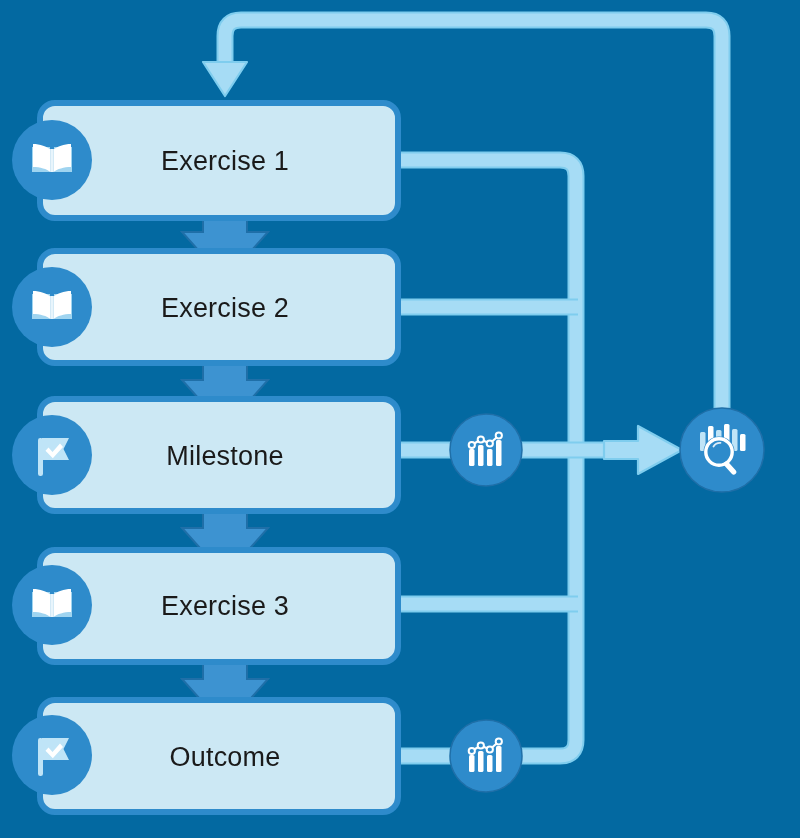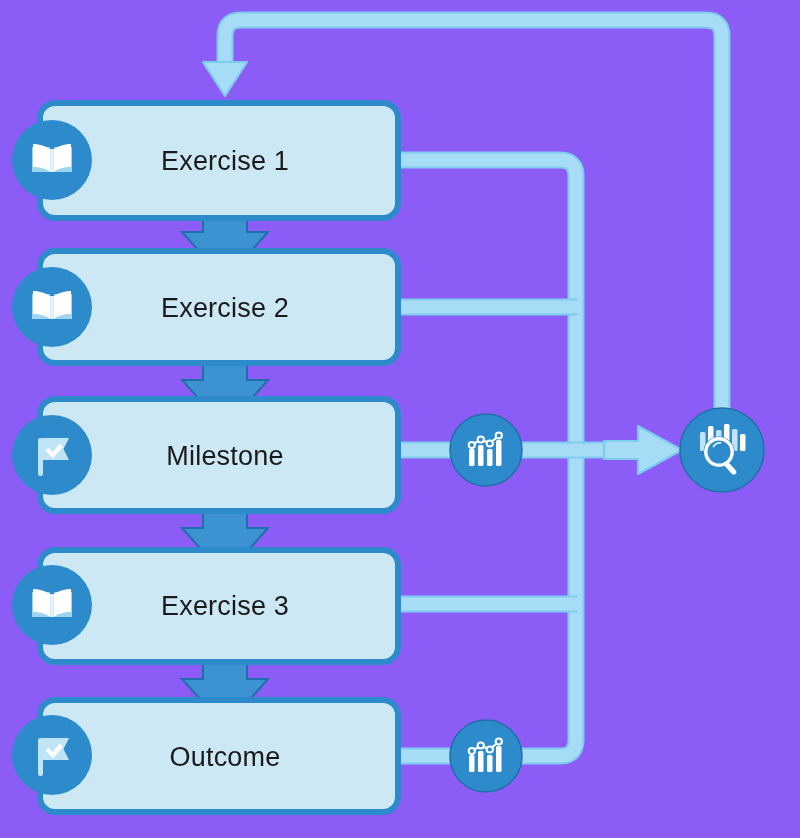--- a/index.html
+++ b/index.html
@@ -5,21 +5,21 @@
 <style>
   html, body {
     margin: 0;
     padding: 0;
     background: #000000;
   }
   #canvas {
     position: relative;
     width: 800px;
     height: 838px;
-    background: #8b5cf6;
+    background: #0369a1;
     overflow: hidden;
     font-family: "Liberation Sans", "DejaVu Sans", sans-serif;
   }
   #diagram-svg {
     position: absolute;
     left: 0;
     top: 0;
     width: 800px;
     height: 838px;
   }

